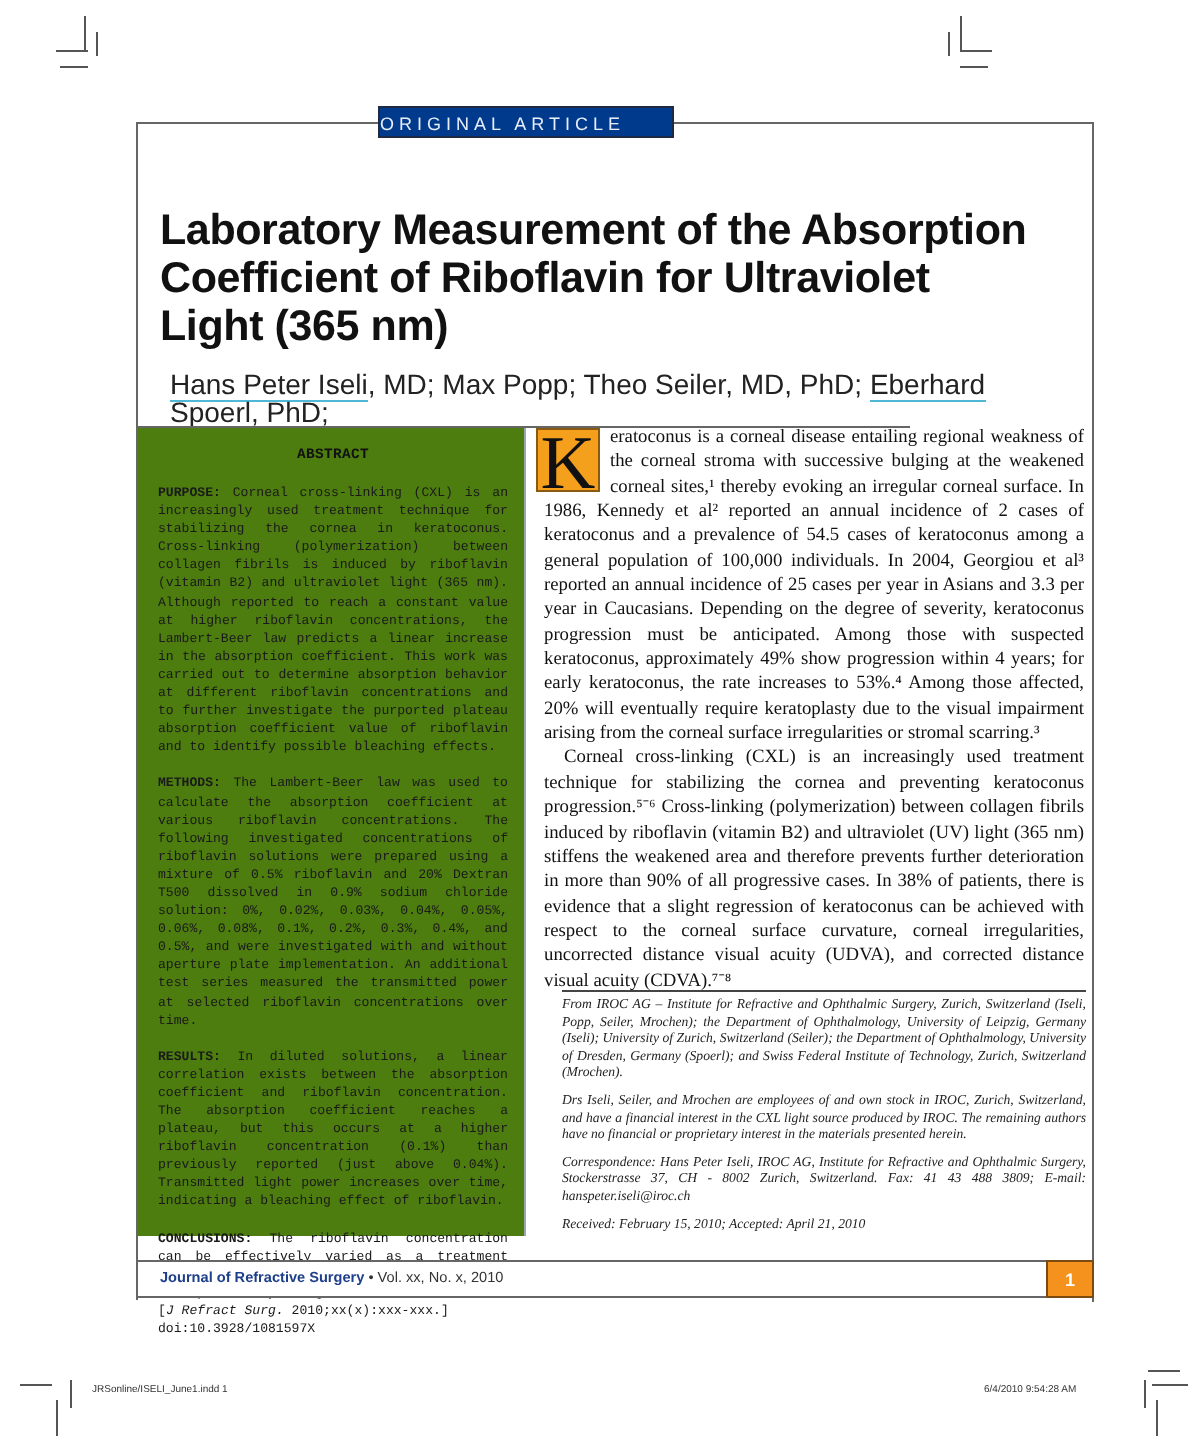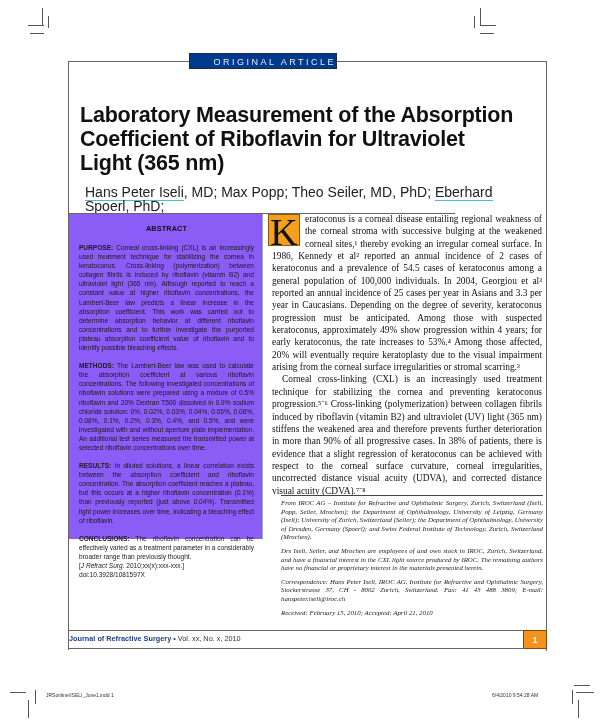--- a/index.html
+++ b/index.html
@@ -1,38 +1,38 @@
 <!DOCTYPE html>
 <html><head>
 <meta charset="utf-8">
 <style>
   html, body { margin:0; padding:0; }
   body { width:600px; height:720px; background:#ffffff; position:relative; overflow:hidden; font-family:"Liberation Sans", sans-serif; color:#111; }
   .crop { position:absolute; background:#555; }
   .frame-line { position:absolute; background:#666; }
-  .banner { position:absolute; left:189px; top:53px; width:148px; height:16px; background:#003a8c; border:1px solid #1e2a44; color:#e8eefc; font-size:9px; letter-spacing:2.5px; text-align:right; line-height:16px; box-sizing:border-box; }
+  .banner { position:absolute; left:189px; top:53px; width:148px; height:16px; background:#003a8c; border:1px solid #1e2a44; color:#e8eefc; font-size:9px; letter-spacing:2.5px; text-align:left; line-height:16px; box-sizing:border-box; }
   .title { position:absolute; left:80px; top:103px; width:440px; font-family:Liberation Sans, sans-serif; font-weight:bold; font-size:21.5px; line-height:24px; color:#111; letter-spacing:-0.2px; }
   .authors { position:absolute; left:85px; top:185px; width:420px; font-size:14px; line-height:14px; color:#222; }
   .authors .u { border-bottom:1px solid #4fb8d6; }
   .divider-top { position:absolute; left:68px; top:213px; width:387px; height:1px; background:#666; }
-  .abstract { position:absolute; left:69px; top:214px; width:194px; height:325px; background:#8b5cf6; border-right:1px solid #9aa7b0; box-sizing:border-box; padding:10px 8px 0 10px; }
+  .abstract { position:absolute; left:69px; top:214px; width:194px; height:404px; background:#4d7c0f; border-right:1px solid #9aa7b0; box-sizing:border-box; padding:10px 8px 0 10px;font-family:Liberation Mono, monospace; }
   .abstract h3 { margin:0 0 10px 0; text-align:center; font-size:7.2px; font-weight:bold; letter-spacing:0.2px; }
   .abstract p { margin:0 0 9px 0; font-size:6.55px; line-height:9.1px; text-align:justify; color:#1a1a1a; }
   .abstract b { font-weight:bold; }
   .abstract i { font-style:italic; }
   .body-col { position:absolute; left:272px; top:213px; width:270px; font-family:"Liberation Serif", serif; font-size:9.4px; line-height:12.35px; color:#111; text-align:justify; }
   .body-col p { margin:0; }
   .dropcap { float:left; width:32px; height:32px; background:#f5a01d; border:1px solid #8a5a10; box-sizing:border-box; font-family:"Liberation Serif", serif; font-size:38px; line-height:34px; text-align:center; margin:1px 5px 0 -4px; color:#111; }
   .indent { text-indent:10px; }
   .foot-rule { position:absolute; left:281px; top:495px; width:262px; height:1px; background:#444; }
   .foot { position:absolute; left:281px; top:499px; width:262px; font-family:"Liberation Serif", serif; font-style:italic; font-size:6.8px; line-height:8.6px; color:#222; text-align:justify; }
   .foot p { margin:0 0 5px 0; }
   .right-line { position:absolute; left:546px; top:61px; width:1px; height:590px; background:#666; }
   .footer-bar { position:absolute; left:69px; top:630px; width:478px; height:19px; border-top:1px solid #666; border-bottom:1px solid #666; background:#fff; box-sizing:border-box; }
-  .footer-text { position:absolute; left:0; top:3px; font-size:7.3px; color:#333; }
+  .footer-text { position:absolute; left:11px; top:3px; font-size:7.3px; color:#333; }
   .footer-text .journal { color:#1e3f8a; font-weight:bold; }
   .page-num { position:absolute; right:0; top:-1px; width:24px; height:19px; background:#f5921d; color:#fff; font-weight:bold; font-size:9px; text-align:center; line-height:19px; border:1px solid #7a4a10; box-sizing:border-box; }
   .slug-left { position:absolute; left:46px; top:692px; font-size:5px; color:#333; }
   .slug-right { position:absolute; left:492px; top:692px; font-size:5px; color:#333; }
 </style>
 </head>
 <body>
 
 <div class="crop" style="left:28px;top:25px;width:16px;height:1px;"></div>
 <div class="crop" style="left:42px;top:8px;width:1px;height:18px;"></div>

